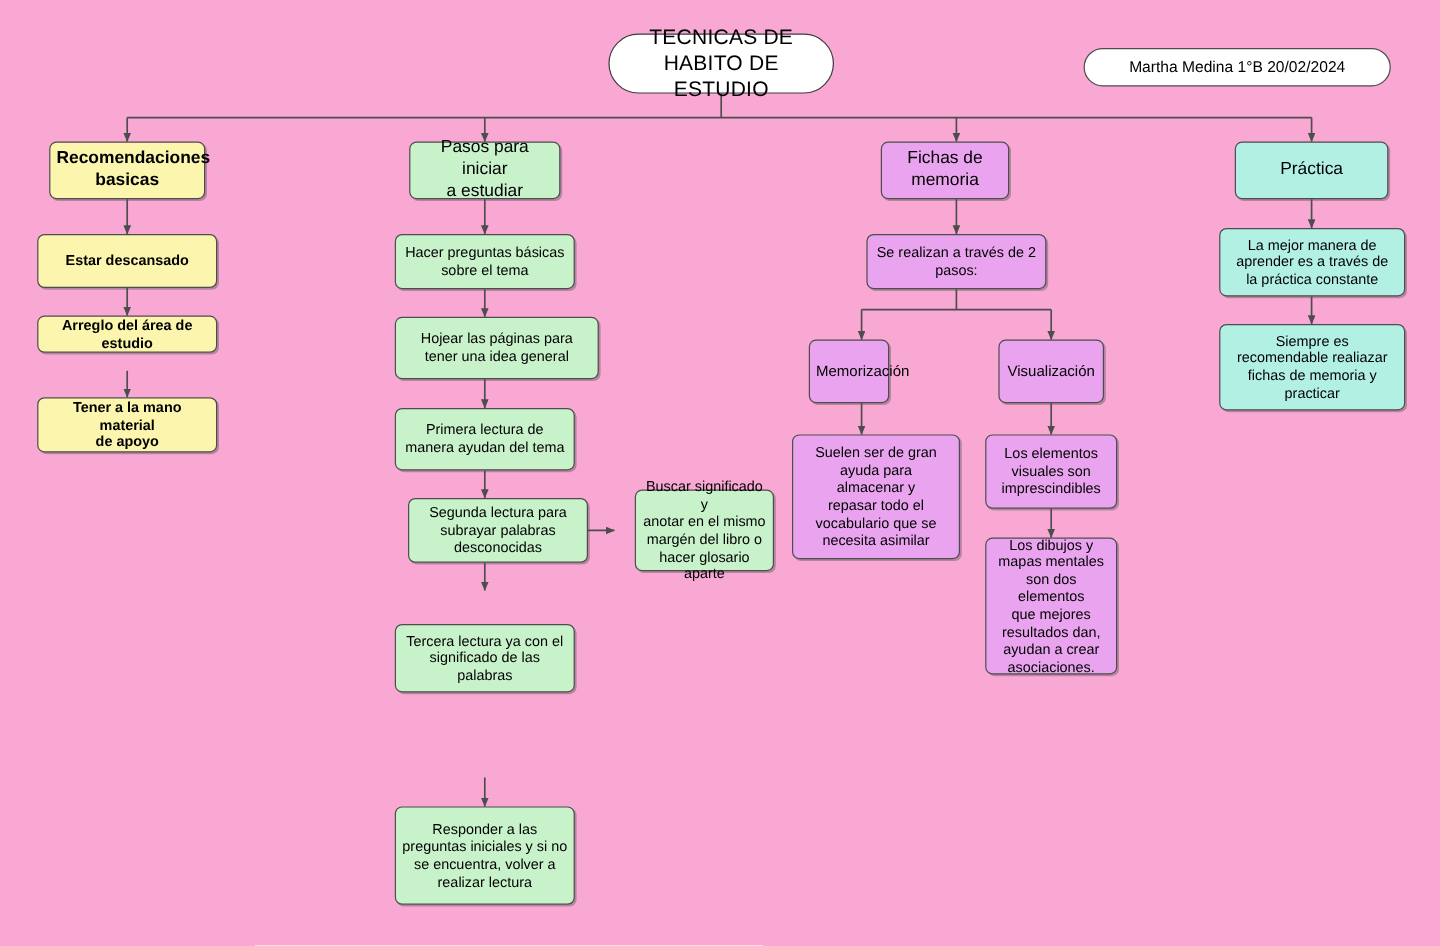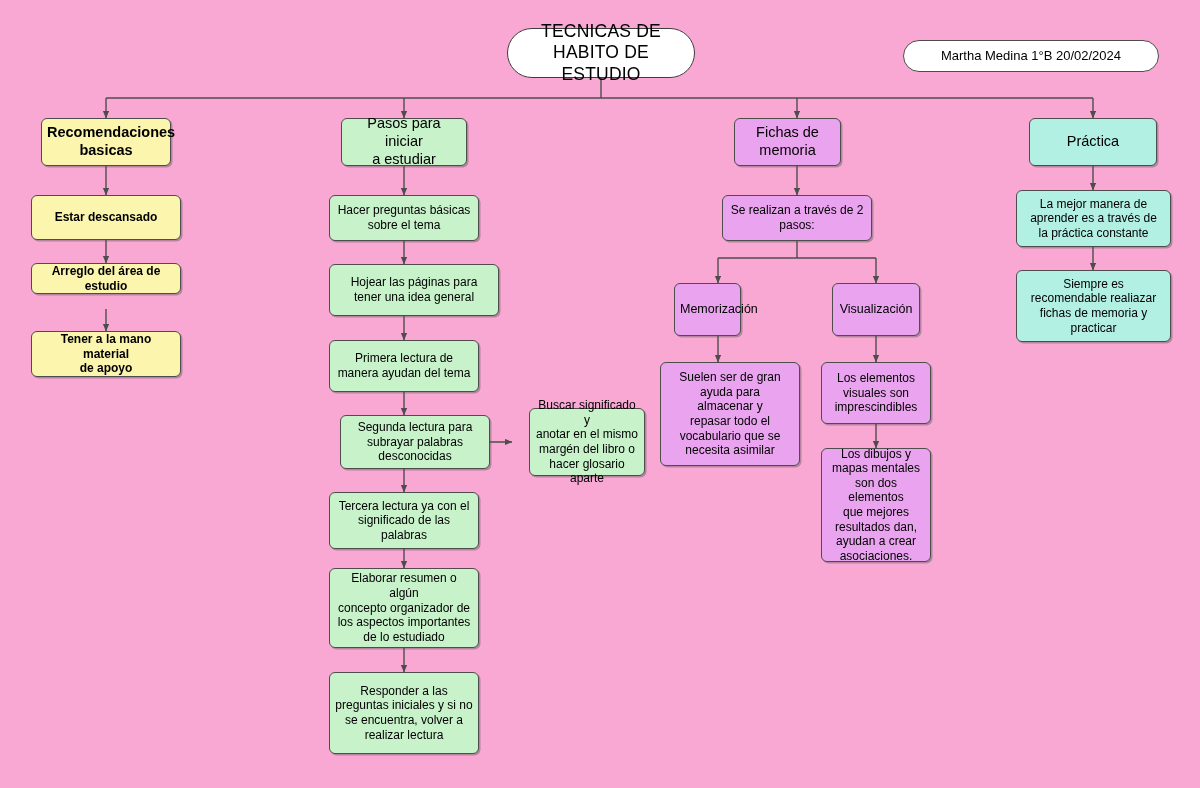--- a/index.html
+++ b/index.html
@@ -170,32 +170,26 @@
     <span>Primera lectura de
 manera ayudan del tema</span>
   </div>
 
   <div class="node c-green fs-body" style="left:340px; top:415px; width:150px; height:54px;">
     <span>Segunda lectura para
 subrayar palabras
 desconocidas</span>
   </div>
 
-  <div class="node c-green fs-body" style="left:329px; top:492px; width:150px; height:57px;">
+  <div class="node c-green fs-body" style="left:329px; top:520px; width:150px; height:57px;">
     <span>Tercera lectura ya con el
 significado de las
 palabras</span>
   </div>
 
-  <div class="node c-green fs-body" style="left:329px; top:568px; width:150px; height:80px;">
-    <span>Elaborar resumen o algún
-concepto organizador de
-los aspectos importantes
-de lo estudiado</span>
-  </div>
 
   <div class="node c-green fs-body" style="left:329px; top:672px; width:150px; height:82px;">
     <span>Responder a las
 preguntas iniciales y si no
 se encuentra, volver a
 realizar lectura</span>
   </div>
 
   <div class="node c-green fs-body" style="left:516px; top:408px; width:116px; height:68px;margin-left:13px;">
     <span>Buscar significado y

